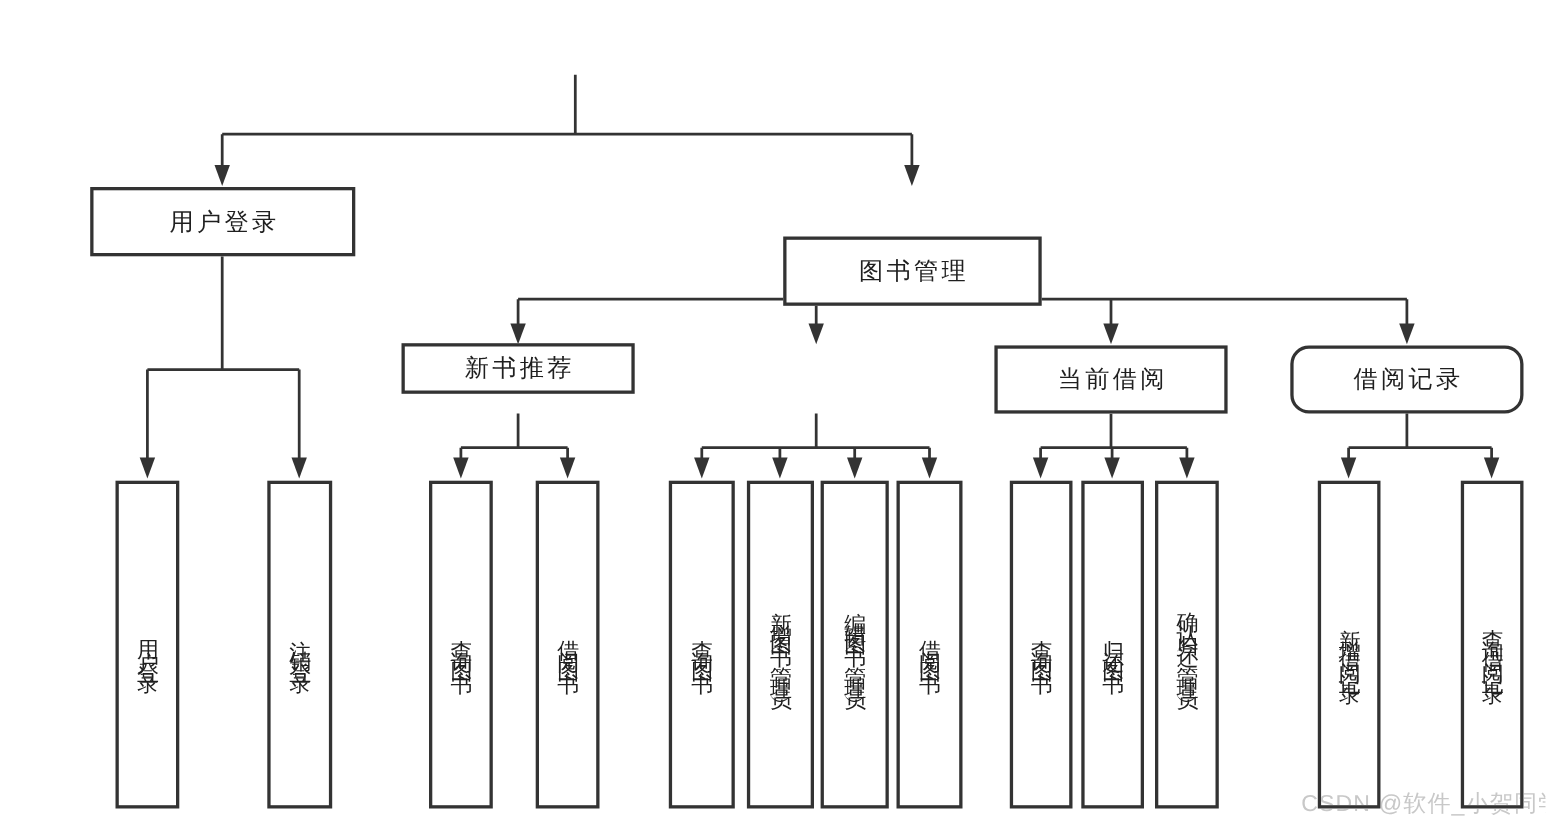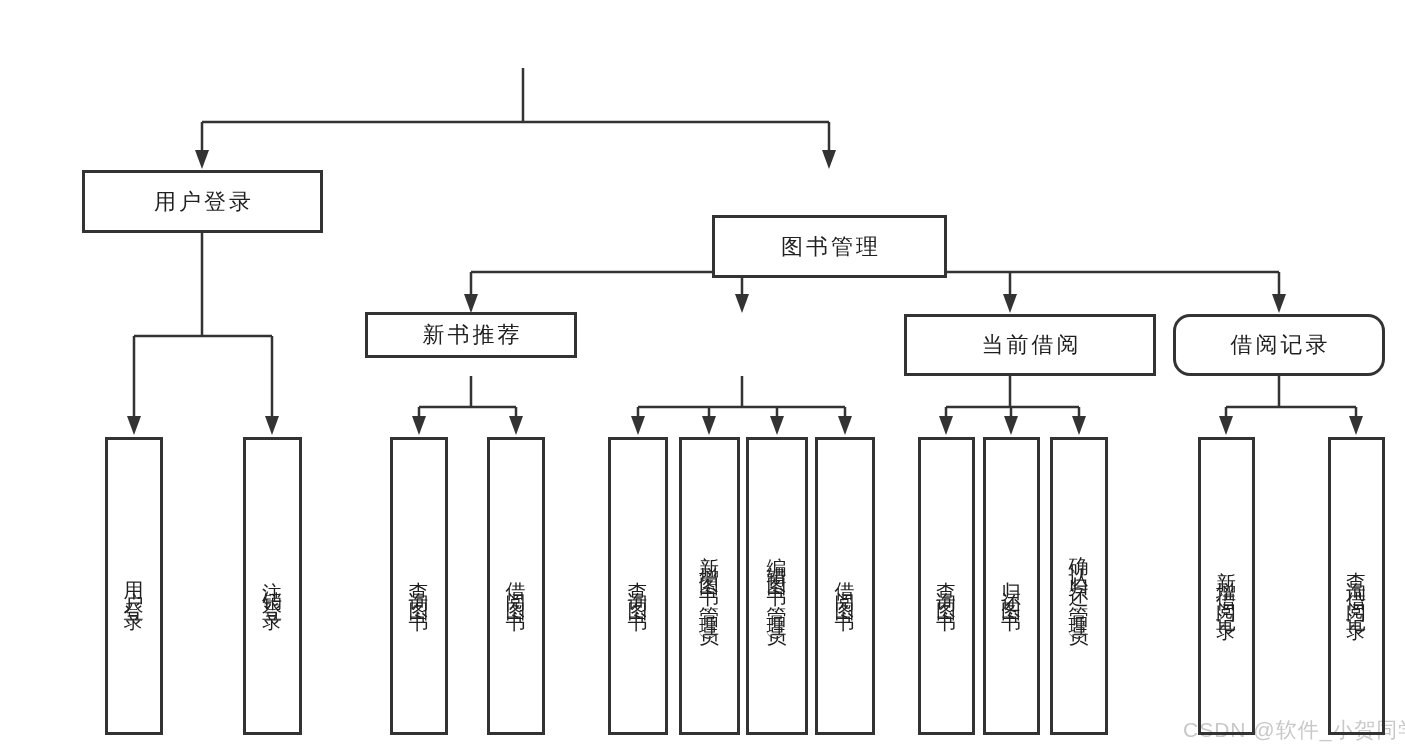--- a/index.html
+++ b/index.html
@@ -80,21 +80,21 @@
       <polygon points="1226,435 1219,416 1233,416"></polygon>
       <polygon points="1356,435 1349,416 1363,416"></polygon>
     </g>
   </svg>
 
 
   <div class="node h" style="left:82px;top:170px;width:241px;height:63px;">用户登录</div>
   <div class="node h" style="left:712px;top:170px;width:235px;height:63px;margin-top:45px;">图书管理</div>
 
   <div class="node h" style="left:365px;top:312px;width:212px;height:46px;">新书推荐</div>
-  <div class="node h" style="left:904px;top:314px;width:252px;height:62px;">当前借阅</div>
+  <div class="node h" style="left:904px;top:314px;width:212px;height:62px;">当前借阅</div>
   <div class="node h" style="left:1173px;top:314px;width:212px;height:62px;border-radius:17px;">借阅记录</div>
 
   <div class="node v" style="left:105px;top:437px;width:58px;height:298px;">用户登录</div>
   <div class="node v" style="left:243px;top:437px;width:59px;height:298px;">注销登录</div>
 
   <div class="node v" style="left:390px;top:437px;width:58px;height:298px;">查询图书</div>
   <div class="node v" style="left:487px;top:437px;width:58px;height:298px;">借阅图书</div>
 
   <div class="node v" style="left:608px;top:437px;width:60px;height:298px;">查询图书</div>
   <div class="node v" style="left:679px;top:437px;width:61px;height:298px;">新增图书（管理员）</div>

